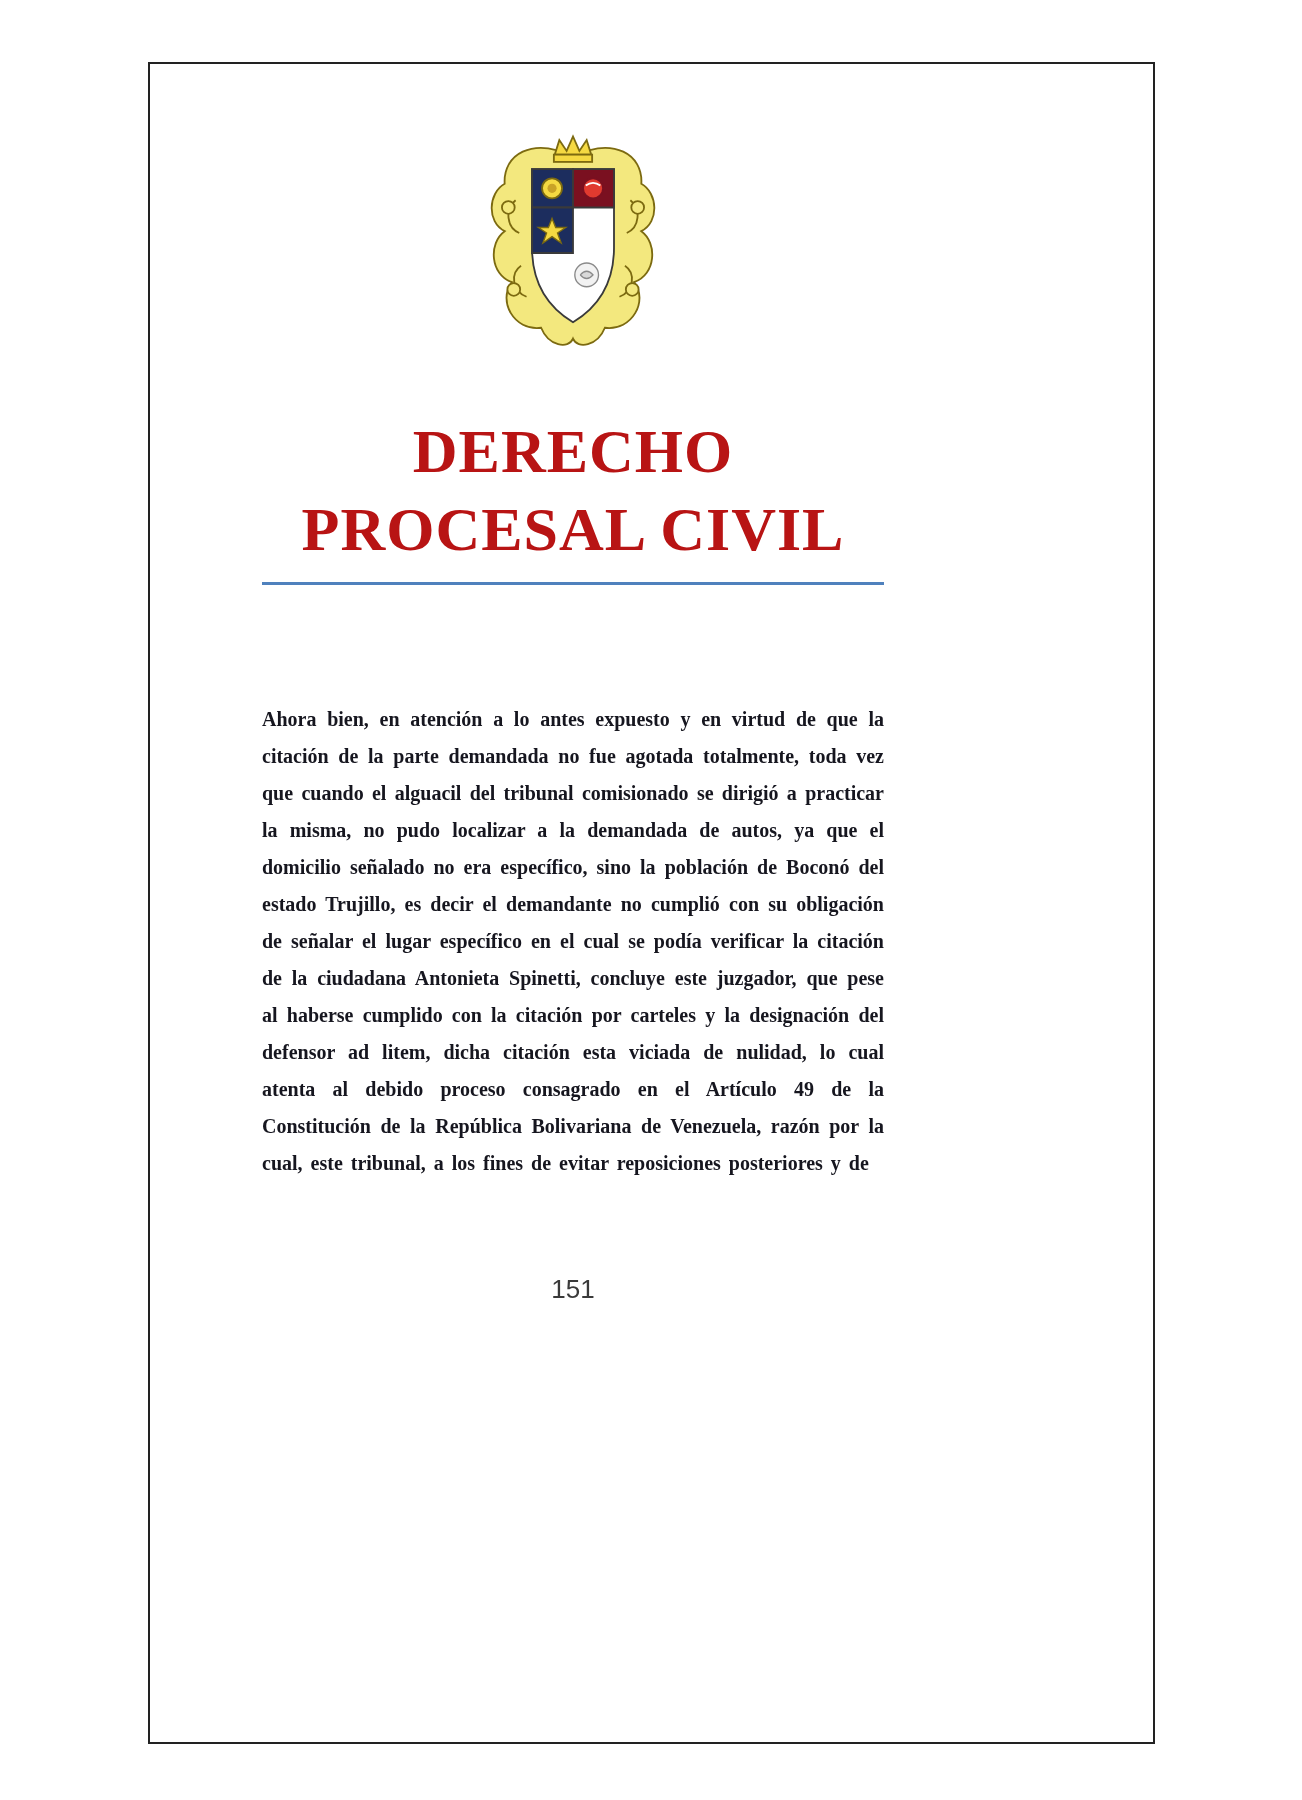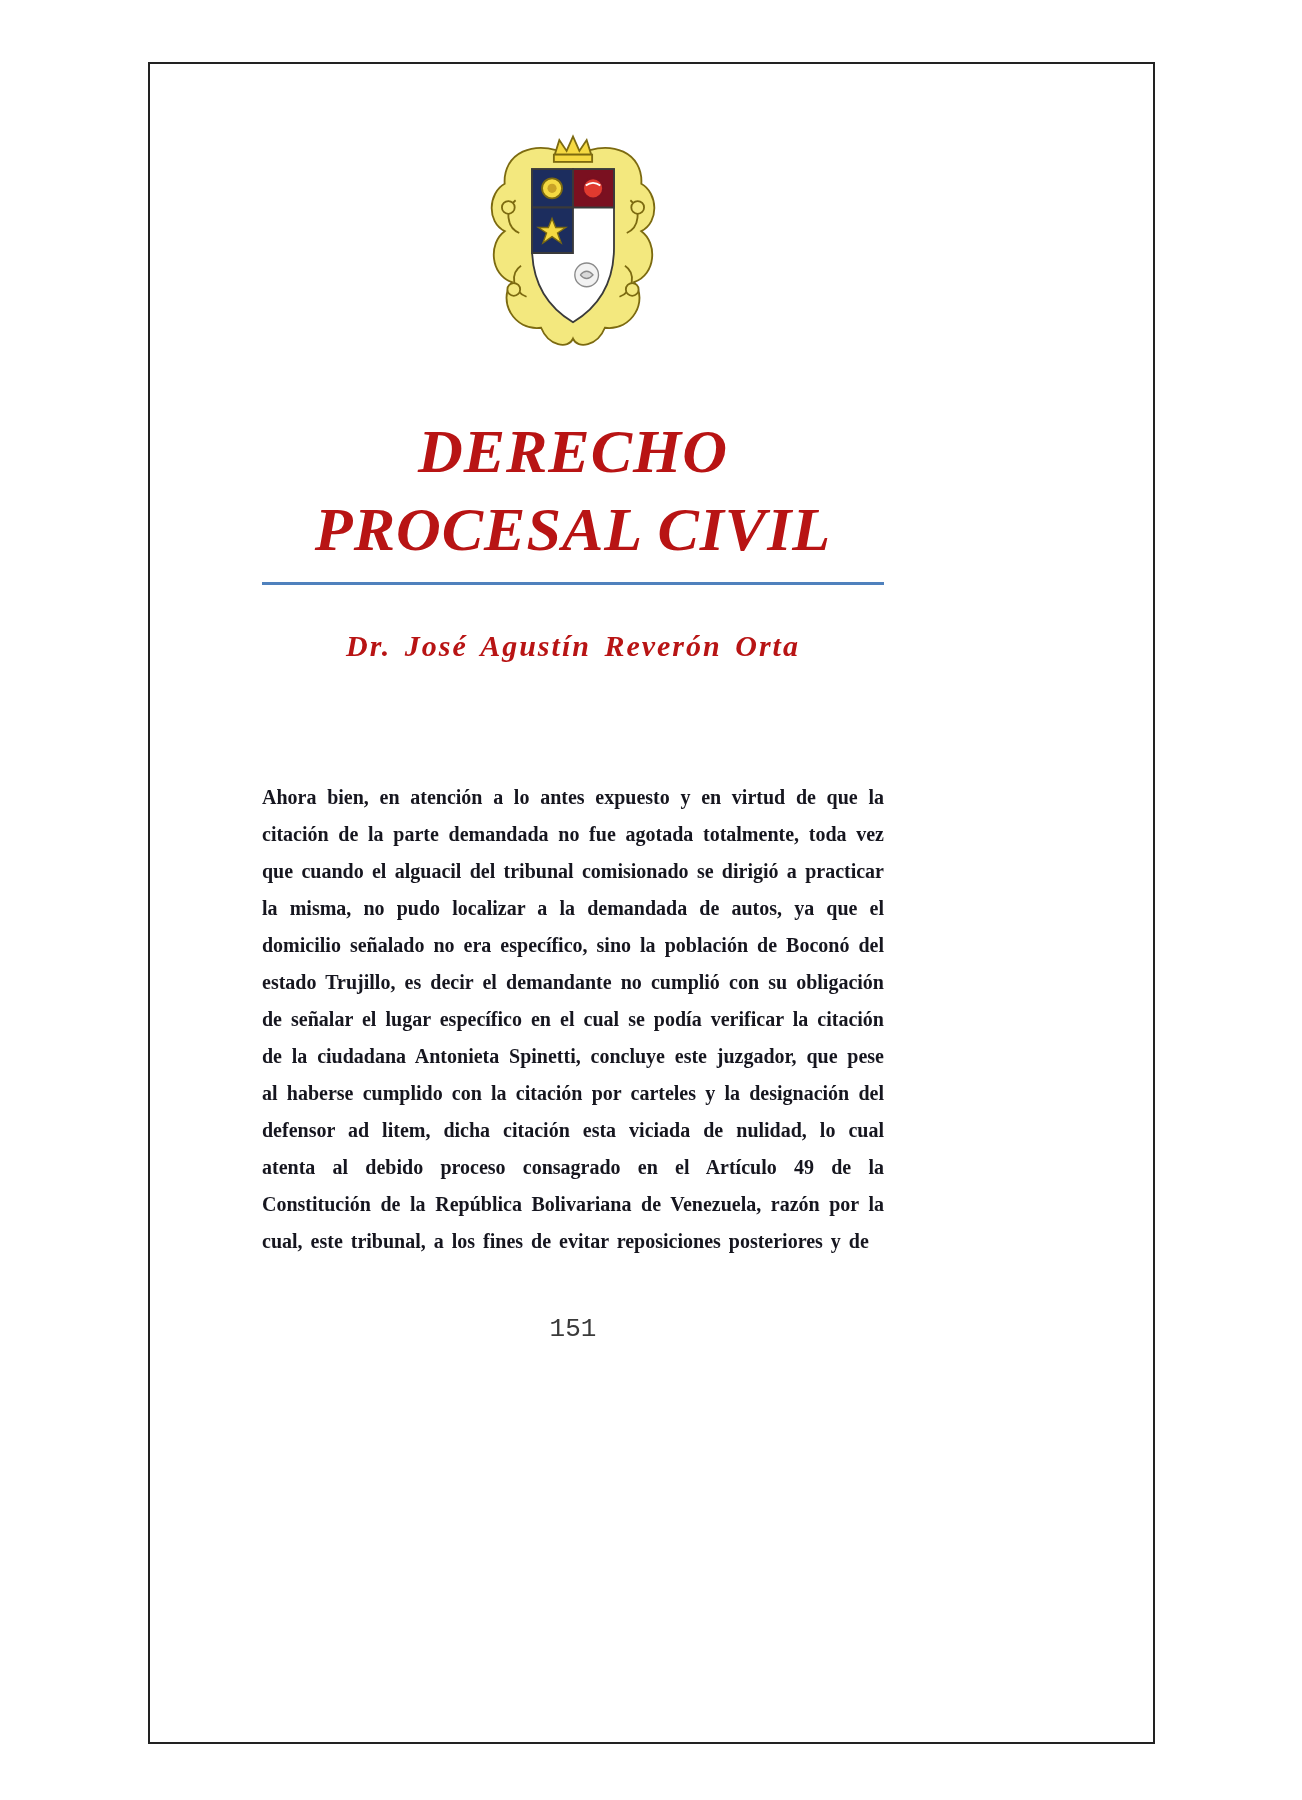--- a/index.html
+++ b/index.html
@@ -40,21 +40,20 @@
     justify-content: center;
   }
   h1.book-title {
     margin: 46px 0 0 0;
     font-family: "Liberation Serif", serif;
     font-weight: bold;
     font-size: 62px;
     line-height: 78px;
     letter-spacing: 1px;
     color: #b81414;
-    font-style: italic;
   }
   h1.book-title .t-line { display: block; }
   .title-rule {
     margin-top: 14px;
     border: 0;
     border-top: 3px solid #4f81bd;
     width: 100%;
   }
   .author {
     margin-top: 44px;
@@ -70,22 +69,22 @@
     margin: 116px 0 0 0;
     text-align: justify;
     font-family: "Liberation Serif", serif;
     font-weight: bold;
     font-size: 20px;
     line-height: 37px;
     color: #16161f;
     word-spacing: 3px;
   }
   .page-number {
-    margin-top: 54px;
-    font-family: Liberation Mono, monospace;
+    margin-top: 92px;
+    font-family: Liberation Sans, sans-serif;
     font-size: 26px;
     color: #3a3a3a;
   }
 </style>
 </head>
 <body>
 
 <div class="page">
   <div class="frame">
     <div class="content">
@@ -127,21 +126,20 @@
         </svg>
       </div>
 
       <h1 class="book-title">
         <span class="t-line">DERECHO</span>
         <span class="t-line">PROCESAL CIVIL</span>
       </h1>
 
       <hr class="title-rule">
 
-      <div class="author">Dr. José Agustín Reverón Orta</div>
 
       <p class="body-text">Ahora bien, en atención a lo antes expuesto y en virtud de que la citación de la parte demandada no fue agotada totalmente, toda vez que cuando el alguacil del tribunal comisionado se dirigió a practicar la misma, no pudo localizar a la demandada de autos, ya que el domicilio señalado no era específico, sino la población de Boconó del estado Trujillo, es decir el demandante no cumplió con su obligación de señalar el lugar específico en el cual se podía verificar la citación de la ciudadana Antonieta Spinetti, concluye este juzgador, que pese al haberse cumplido con la citación por carteles y la designación del defensor ad litem, dicha citación esta viciada de nulidad, lo cual atenta al debido proceso consagrado en el Artículo 49 de la Constitución de la República Bolivariana de Venezuela, razón por la cual, este tribunal, a los fines de evitar reposiciones posteriores y de</p>
 
       <div class="page-number">151</div>
 
     </div>
   </div>
 </div>
 
 </body></html>

